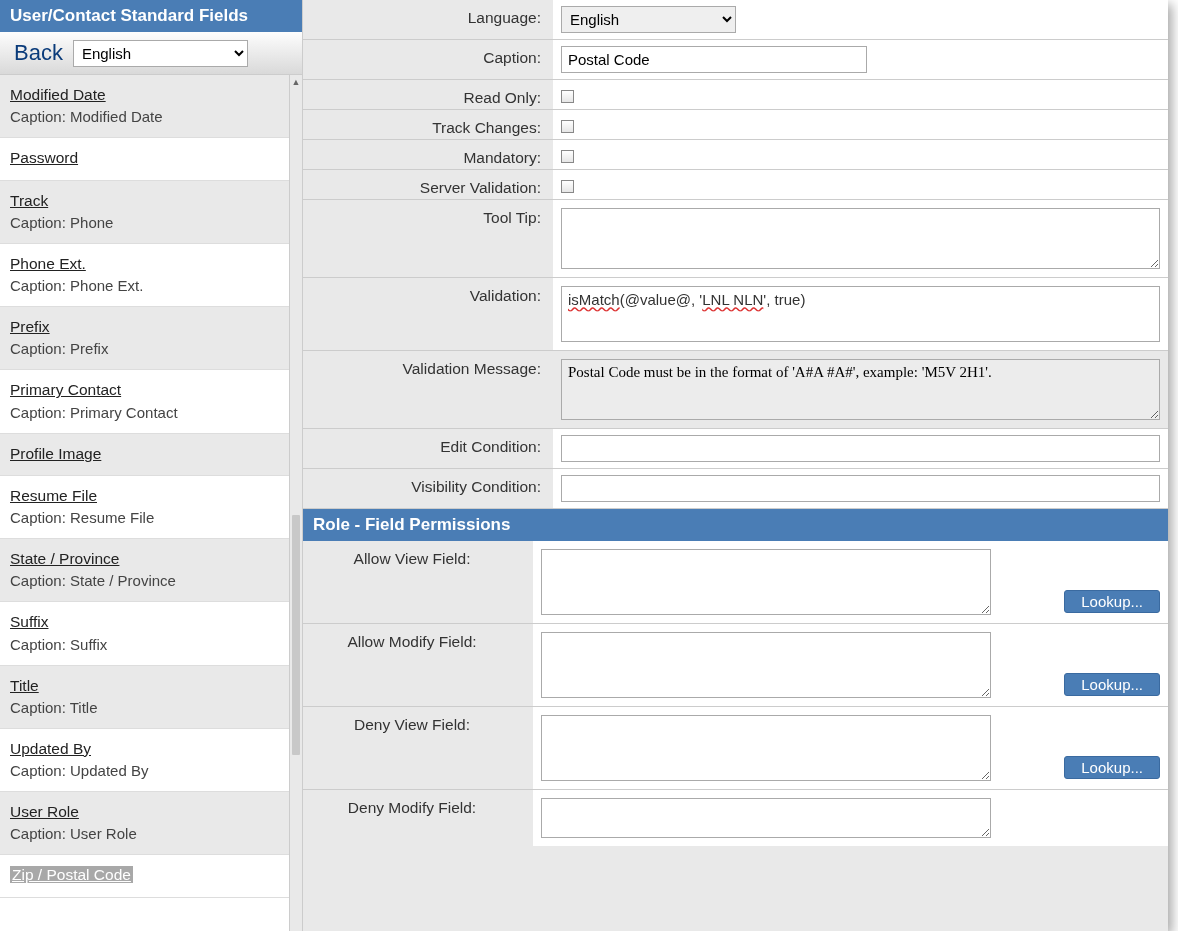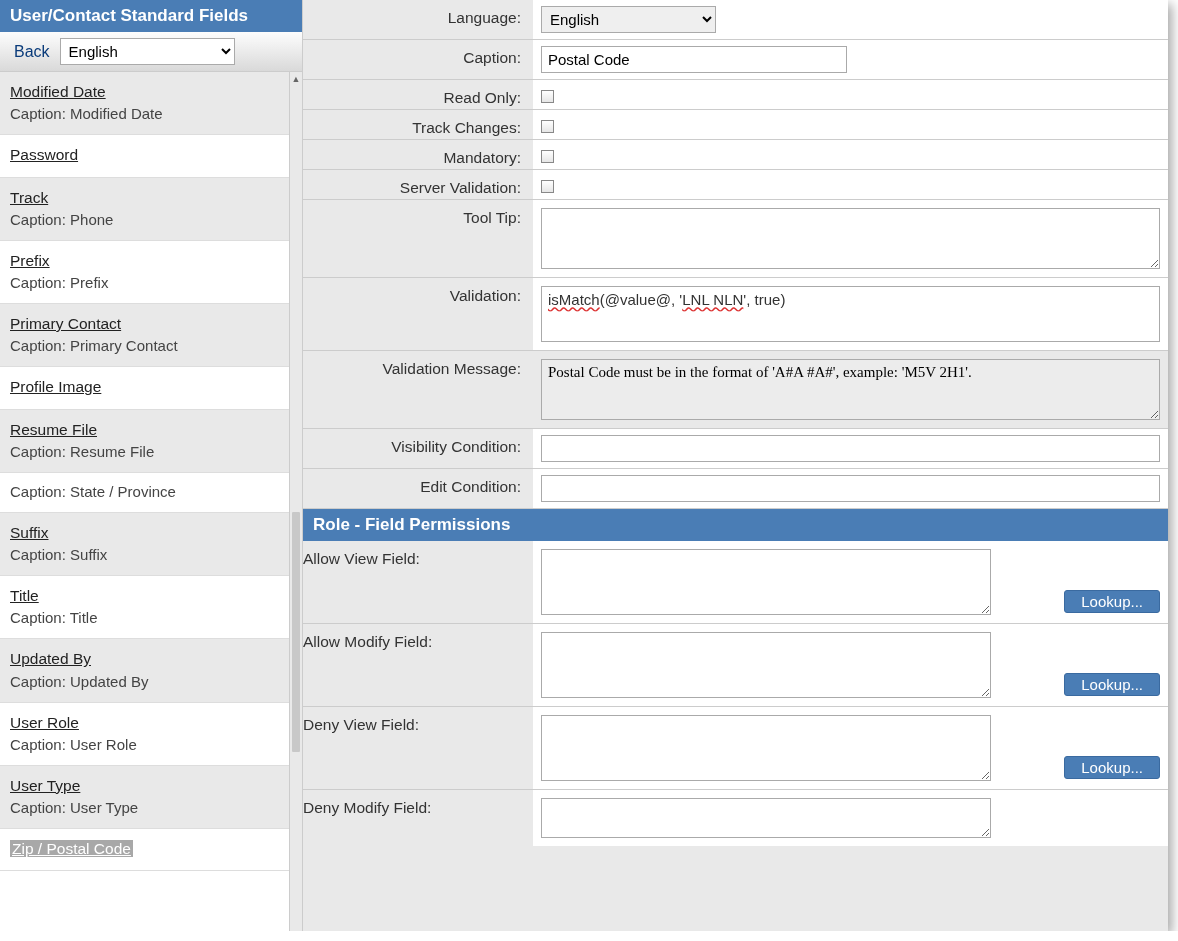--- a/index.html
+++ b/index.html
@@ -37,21 +37,21 @@
     align-items: center;
     gap: 4px;
     padding: 6px 8px;
     background: linear-gradient(#fdfdfd, #d9d9d9);
     border-bottom: 1px solid #ccc;
   }
   .sidebar-toolbar .back-btn {
     background: transparent;
     border: none;
     color: #0a3b7a;
-    font-size: 16px;
+    font-size: 22px;
     cursor: pointer;
     padding: 2px 6px;
   }
   .sidebar-toolbar select {
     font-size: 15px;
     padding: 3px 4px;
     width: 175px;
     border: 1px solid #aaa;
     background: #fff;
   }
@@ -112,21 +112,21 @@
     background: #e9e9e9;
     overflow: hidden;
   }
   .form-rows { }
   .form-row {
     display: flex;
     border-bottom: 1px solid #ccc;
     background: #e9e9e9;
   }
   .form-row .label-cell {
-    width: 230px;
+    width: 250px;
     flex-shrink: 0;
     text-align: right;
     padding: 9px 12px 0 0;
     font-size: 15.5px;
     color: #333;
   }
   .form-row .value-cell {
     flex: 1;
     background: #fff;
     padding: 8px 8px;
@@ -177,21 +177,21 @@
     font-size: 17px;
     padding: 6px 10px;
   }
   .perm-row {
     display: flex;
     border-bottom: 1px solid #ccc;
     background: #e9e9e9;
   }
   .perm-row .label-cell {
     width: 230px;
-    text-align: left;
+    text-align: center;
     padding: 9px 12px 0 0;
     font-size: 15.5px;
   }
   .perm-row .perm-value {
     flex: 1;
     background: #fff;
     padding: 8px;
     display: flex;
     align-items: flex-end;
     gap: 12px;
@@ -237,56 +237,57 @@
           <div class="sidebar-item-caption">Caption: Modified Date</div>
         </div>
         <div class="sidebar-item">
           <div class="sidebar-item-title">Password</div>
         </div>
         <div class="sidebar-item">
           <div class="sidebar-item-title">Track</div>
           <div class="sidebar-item-caption">Caption: Phone</div>
         </div>
         <div class="sidebar-item">
+          <div class="sidebar-item-title">Phone Ext.</div>
+          <div class="sidebar-item-caption">Caption: Phone Ext.</div>
+        </div>
+        <div class="sidebar-item">
           <div class="sidebar-item-title">Prefix</div>
           <div class="sidebar-item-caption">Caption: Prefix</div>
         </div>
         <div class="sidebar-item">
           <div class="sidebar-item-title">Primary Contact</div>
           <div class="sidebar-item-caption">Caption: Primary Contact</div>
         </div>
         <div class="sidebar-item">
           <div class="sidebar-item-title">Profile Image</div>
         </div>
         <div class="sidebar-item">
           <div class="sidebar-item-title">Resume File</div>
           <div class="sidebar-item-caption">Caption: Resume File</div>
         </div>
         <div class="sidebar-item">
+          <div class="sidebar-item-title">State / Province</div>
           <div class="sidebar-item-caption">Caption: State / Province</div>
         </div>
         <div class="sidebar-item">
           <div class="sidebar-item-title">Suffix</div>
           <div class="sidebar-item-caption">Caption: Suffix</div>
         </div>
         <div class="sidebar-item">
           <div class="sidebar-item-title">Title</div>
           <div class="sidebar-item-caption">Caption: Title</div>
         </div>
         <div class="sidebar-item">
           <div class="sidebar-item-title">Updated By</div>
           <div class="sidebar-item-caption">Caption: Updated By</div>
         </div>
         <div class="sidebar-item">
           <div class="sidebar-item-title">User Role</div>
           <div class="sidebar-item-caption">Caption: User Role</div>
-        </div>
-        <div class="sidebar-item">
-          <div class="sidebar-item-title">User Type</div>
-          <div class="sidebar-item-caption">Caption: User Type</div>
         </div>
         <div class="sidebar-item">
           <span class="sidebar-item-title selected">Zip / Postal Code</span>
           
         </div>
       </div>
       <div class="sidebar-scroll-gutter">
         <div class="sidebar-scroll-up">▲</div>
         <div class="sidebar-scroll-thumb"></div>
       </div>
@@ -357,28 +358,28 @@
       </div>
 
       <div class="form-row tall">
         <div class="label-cell">Validation Message:</div>
         <div class="value-cell" style="background:#e9e9e9;">
           <textarea class="ta disabled" rows="3" style="">Postal Code must be in the format of 'A#A #A#', example: 'M5V 2H1'.</textarea>
         </div>
       </div>
 
       <div class="form-row short">
+        <div class="label-cell">Edit Condition:</div>
+        <div class="value-cell">
+          <input class="text-input wide" value="" style="">
+        </div>
+      </div>
+
+      <div class="form-row short">
         <div class="label-cell">Visibility Condition:</div>
-        <div class="value-cell">
-          <input class="text-input wide" value="" style="">
-        </div>
-      </div>
-
-      <div class="form-row short">
-        <div class="label-cell">Edit Condition:</div>
         <div class="value-cell">
           <input class="text-input wide" value="" style="">
         </div>
       </div>
 
     </div>
 
     <div class="section-header">Role - Field Permissions</div>
 
     <div class="perm-row">

